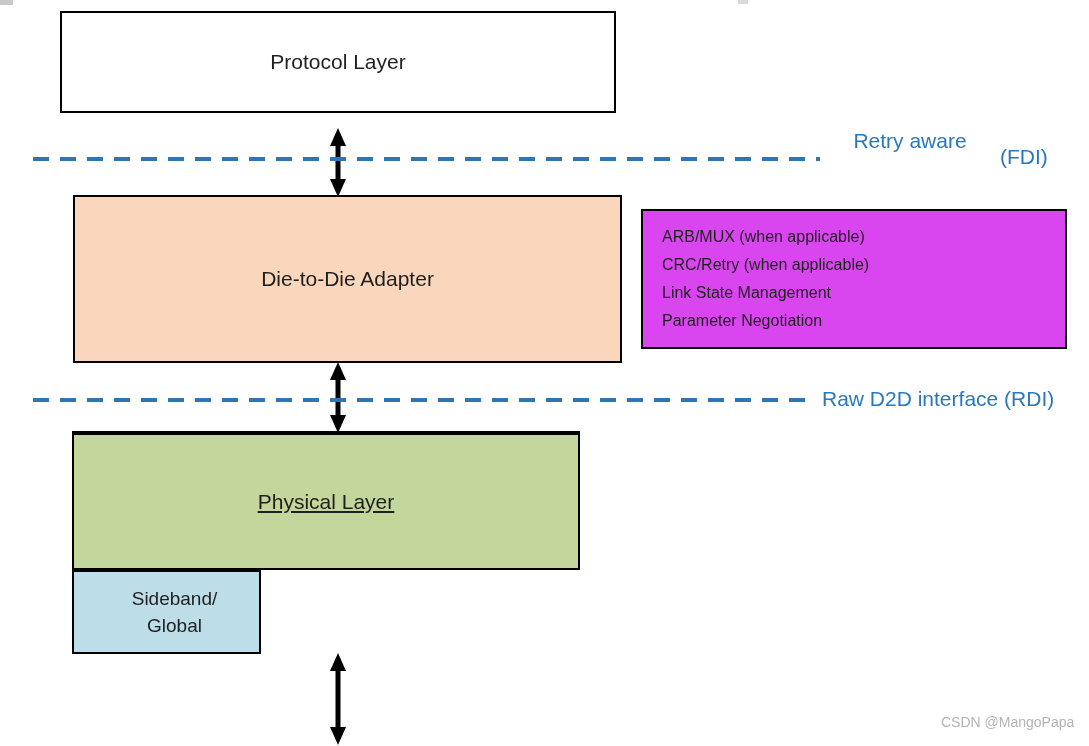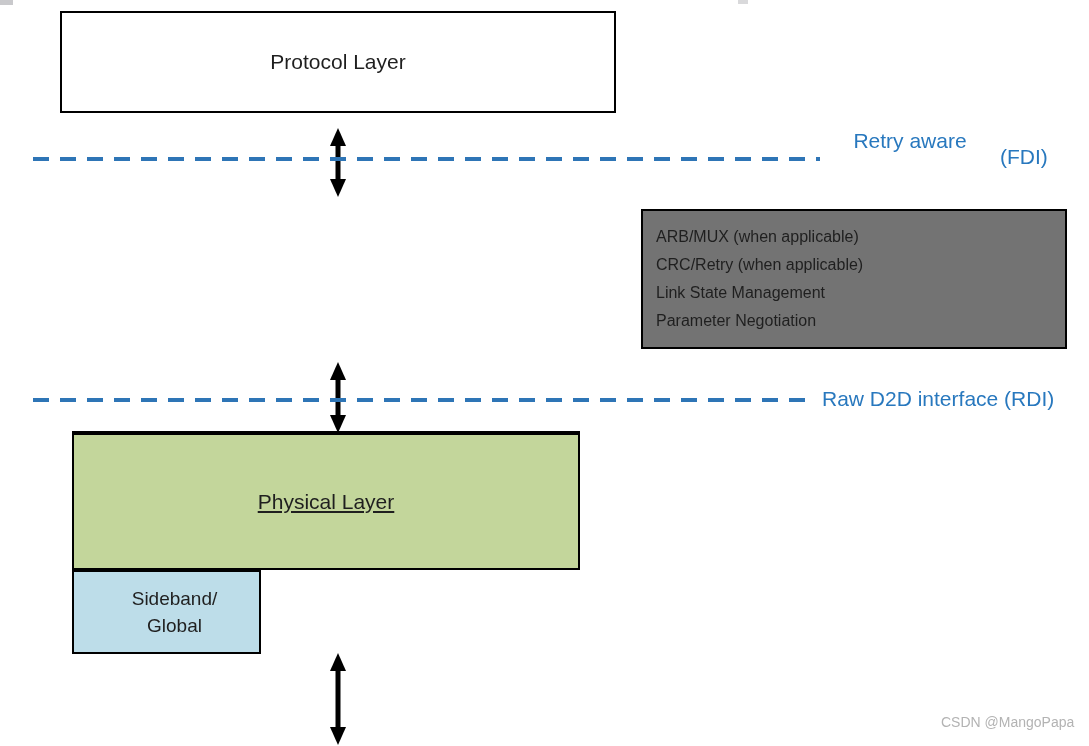--- a/index.html
+++ b/index.html
@@ -17,23 +17,23 @@
     box-sizing: border-box;
     border: 2px solid #000000;
     display: flex;
     align-items: center;
     justify-content: center;
     text-align: center;
   }
   .protocol-box   { left: 60px;  top: 11px;  width: 556px; height: 102px; background: #ffffff; font-size: 21px; }
   .adapter-box    { left: 73px;  top: 195px; width: 549px; height: 168px; background: #fad7bc; font-size: 21px; }
   .functions-box  {
-    left: 641px; top: 209px; width: 426px; height: 140px; background: #737373;
+    left: 641px; top: 209px; width: 426px; height: 140px; background: #d946ef;
     flex-direction: column; align-items: flex-start; justify-content: center;
-    text-align: left; font-size: 16px; line-height: 28px; padding-left: 13px;
+    text-align: left; font-size: 16px; line-height: 28px; padding-left: 19px;
   }
   .physical-box   { left: 72px;  top: 431px; width: 508px; height: 139px; background: #c3d69b;
                     border-top-width: 4px; font-size: 21px; text-decoration: underline; }
   .sideband-box   { left: 72px;  top: 570px; width: 189px; height: 84px; background: #bddde9;
                     font-size: 19px; line-height: 27px; flex-direction: column; padding-left: 16px; }
   .electrical-box { left: 261px; top: 570px; width: 359px; height: 84px; background: #0070c0;
                     color: #ffffff; font-size: 20px; }
   .dash-line {
     position: absolute;
     height: 4px;
@@ -81,20 +81,23 @@
     <polygon points="12,0 4,18 20,18" fill="#000000"></polygon>
     <polygon points="12,69 4,51 20,51" fill="#000000"></polygon>
   </svg>
 
   <div class="dash-line fdi-line"></div>
   <div class="if-label fdi-label">
     <div>Retry aware</div>
   </div>
   <div class="if-label fdi-tag">(FDI)</div>
 
+  <div class="box adapter-box">
+    <span>Die-to-Die Adapter</span>
+  </div>
 
   <div class="box functions-box">
     <div>ARB/MUX (when applicable)</div>
     <div>CRC/Retry (when applicable)</div>
     <div>Link State Management</div>
     <div>Parameter Negotiation</div>
   </div>
 
   <svg class="arrow arrow-2" viewBox="0 0 24 71">
     <path d="M12 15 L12 56" stroke="#000000" stroke-width="5"></path>

